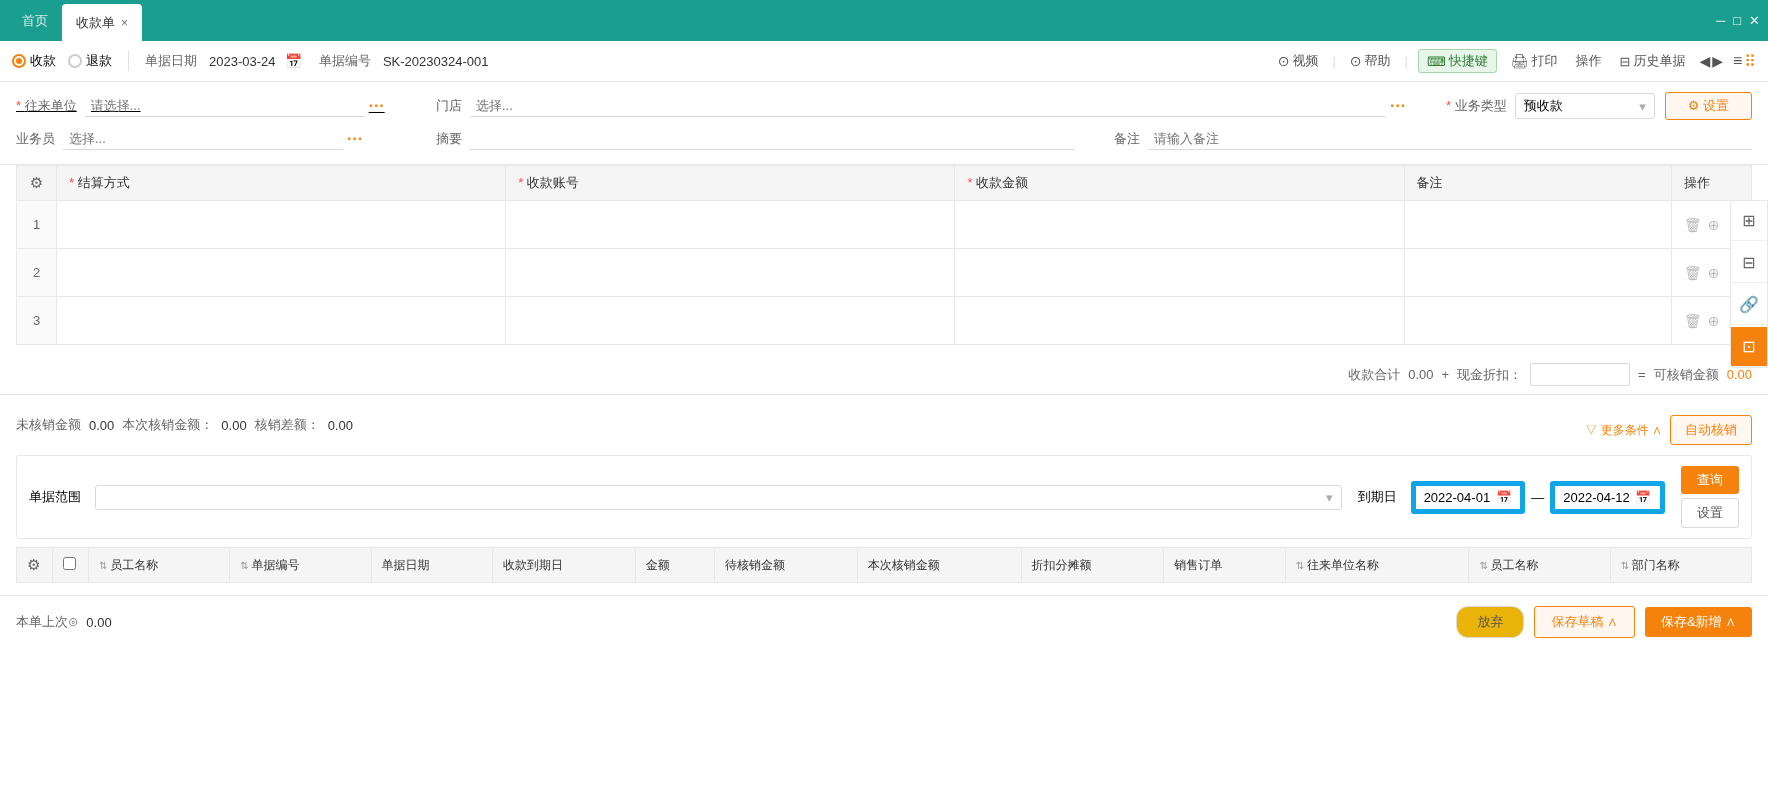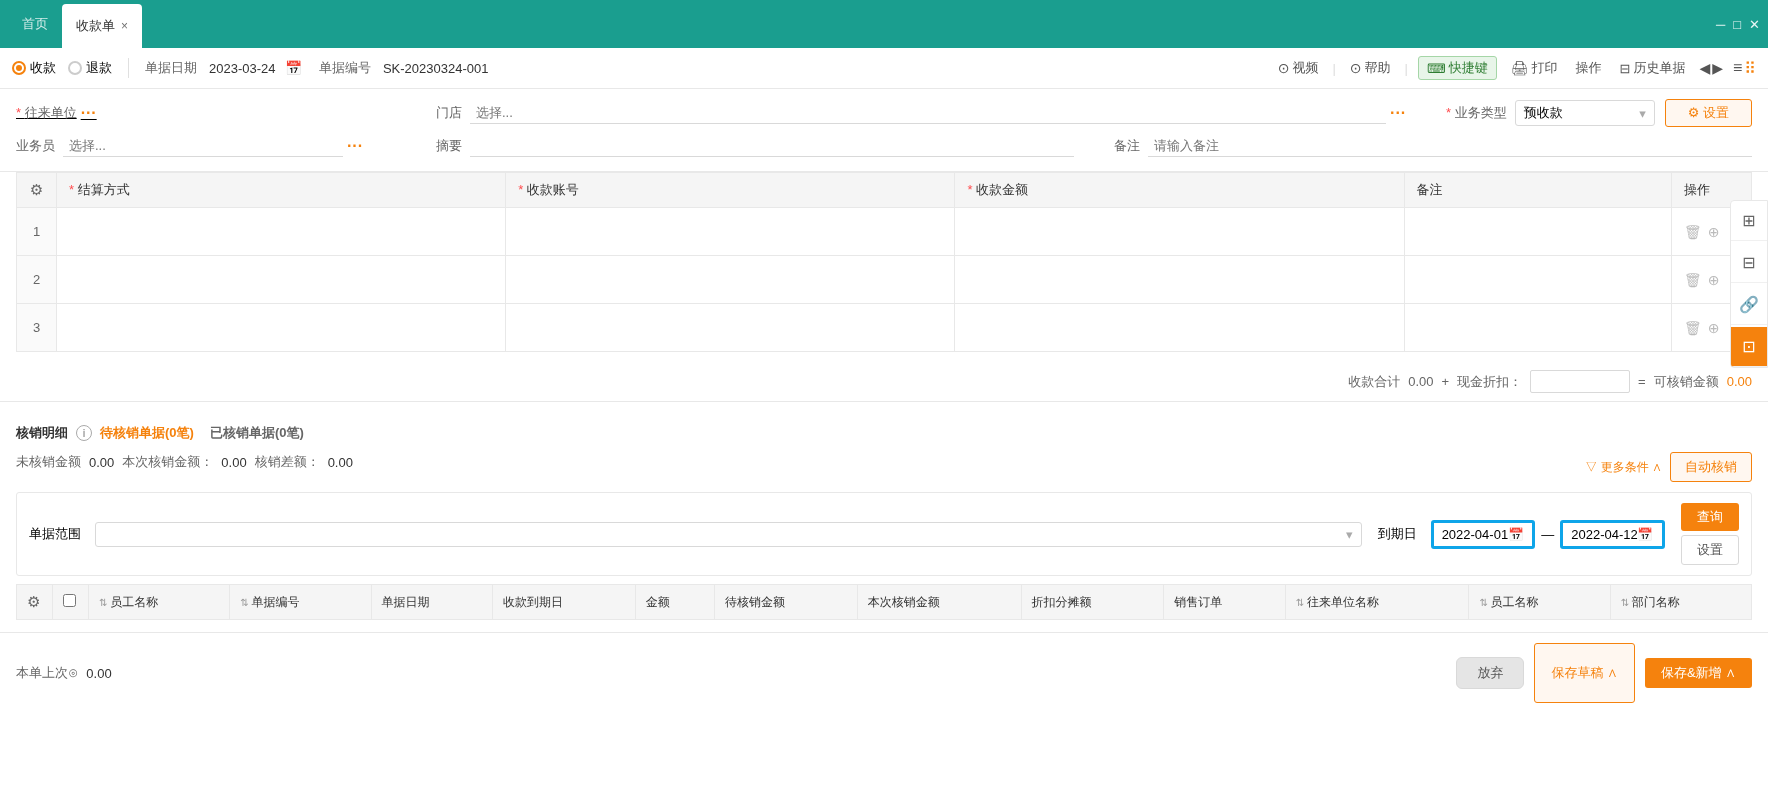--- a/index.html
+++ b/index.html
@@ -3,21 +3,21 @@
   <meta charset="utf-8">
   <style>
     * { box-sizing: border-box; margin: 0; padding: 0; font-family: 'Microsoft YaHei', Arial, sans-serif; font-size: 13px; }
     body { background: #f0f2f5; overflow: hidden; }
 
     
     .tab-bar {
       display: flex;
       align-items: center;
       background: #1a9e8f;
-      height: 48px;
+      height: 41px;
       padding: 0 8px;
     }
     .tab-item {
       display: flex;
       align-items: center;
       padding: 0 14px;
       height: 100%;
       color: rgba(255,255,255,0.8);
       cursor: pointer;
       font-size: 13px;
@@ -396,26 +396,26 @@
       justify-content: space-between;
       cursor: pointer;
       background: #fff;
     }
     .date-range {
       display: flex;
       align-items: center;
       gap: 6px;
     }
     .date-input {
-      border: 3px solid #0ea5e9;
+      border: 5px solid #0ea5e9;
       border-radius: 3px;
       padding: 4px 8px;
       display: flex;
       align-items: flex-start;
-      gap: 0;
+      gap: 6px;
       cursor: pointer;
       background: #fff;
     }
     .query-btn {
       background: #f5820d;
       color: #fff;
       border: none;
       border-radius: 3px;
       padding: 5px 16px;
       cursor: pointer;
@@ -467,34 +467,34 @@
       color: #666;
     }
     .bottom-bar .info .val { font-weight: 500; color: #333; }
     .bottom-bar-right {
       margin-left: auto;
       display: flex;
       align-items: center;
       gap: 10px;
     }
     .btn-abandon {
-      background: #e5e5e5;
+      background: #eab308;
       border: 1px solid #d9d9d9;
-      border-radius: 6px;
+      border-radius: 12px;
       padding: 6px 20px;
       cursor: pointer;
       color: #555;
       margin-left: 34px;
     }
     .btn-save-draft {
       background: #fff7f0;
       border: 1px solid #f5820d;
       color: #f5820d;
       border-radius: 3px;
-      padding: 20px 16px;
+      padding: 6px 16px;
       cursor: pointer;
       display: flex;
       align-items: center;
       gap: 4px;
     }
     .btn-save-new {
       background: #f5820d;
       color: #fff;
       border: none;
       border-radius: 3px;
@@ -608,20 +608,21 @@
         <span class="grid-icon">⠿</span>
       </div>
     </div>
   </div>
 
   <div class="form-section">
     <div class="form-row">
 
       <div class="form-field" style="max-width:380px;text-decoration:underline;">
         <span class="form-label required">往来单位</span>
+        <input class="form-input" type="text" style="max-width: 280px; margin-left: 8px;" placeholder="请选择...">
         <span class="more-btn">···</span>
       </div>
 
       <div class="form-field" style="flex:1;margin-left:40px;">
         <span class="form-label">门店</span>
         <input class="select-input" type="text" style="margin-left: 8px;" placeholder="选择...">
         <span class="more-btn">···</span>
       </div>
 
       <div class="form-field" style="flex:none;margin-left:40px;align-items:center;">
@@ -726,29 +727,20 @@
     <span>0.00</span>
     <span>+</span>
     <span>现金折扣：</span>
     <input type="text" style="width: 100px; border: 1px solid rgb(217, 217, 217); padding: 3px 6px; border-radius: 2px; outline: none;">
     <span>=</span>
     <span>可核销金额</span>
     <span class="orange-value" style="color:#f5820d;font-weight:500;">0.00</span>
   </div>
 
   <div class="verify-section">
-    <div class="verify-title">
-      <span>核销明细</span>
-      <span class="info-icon">i</span>
-      <div class="tab-links">
-        <span class="tab-link">待核销单据(0笔)</span>
-        <span class="tab-link-sep"> </span>
-        <span class="tab-link" style="margin-left:8px;color:#666;">已核销单据(0笔)</span>
-      </div>
-    </div>
     <div style="display:flex;align-items:center;margin-bottom:10px;">
       <div class="verify-stats">
         <div class="stat-item">
           <span>未核销金额</span>
           <span class="stat-val" style="margin-left:4px;">0.00</span>
         </div>
         <div class="stat-item">
           <span>本次核销金额：</span>
           <span class="stat-val" style="margin-left:4px;">0.00</span>
         </div>

